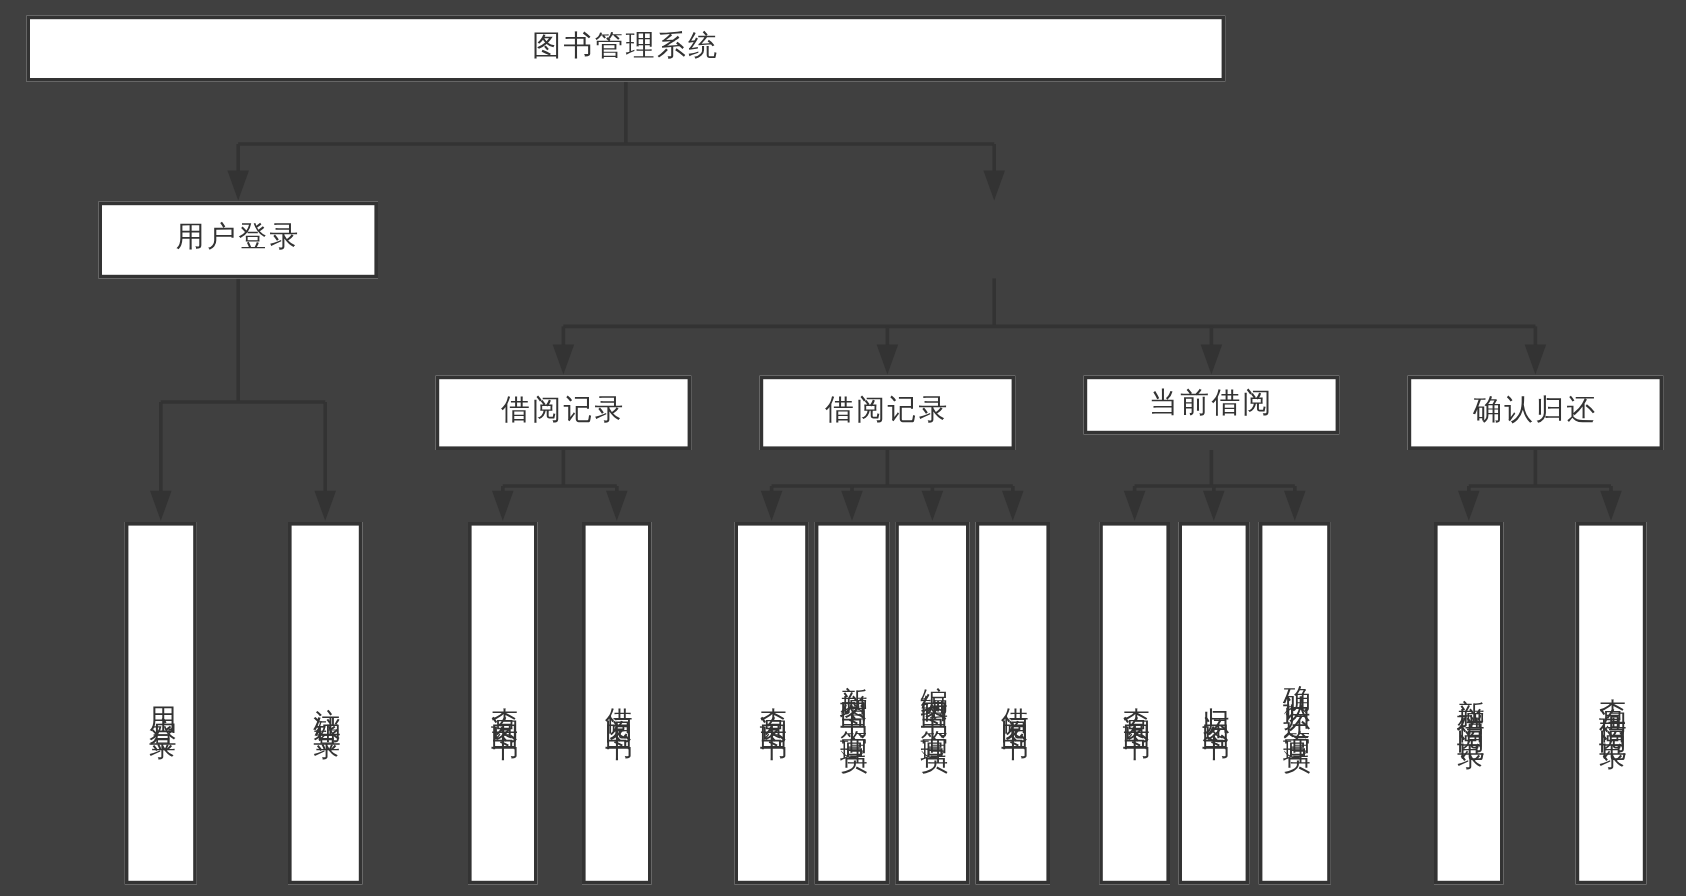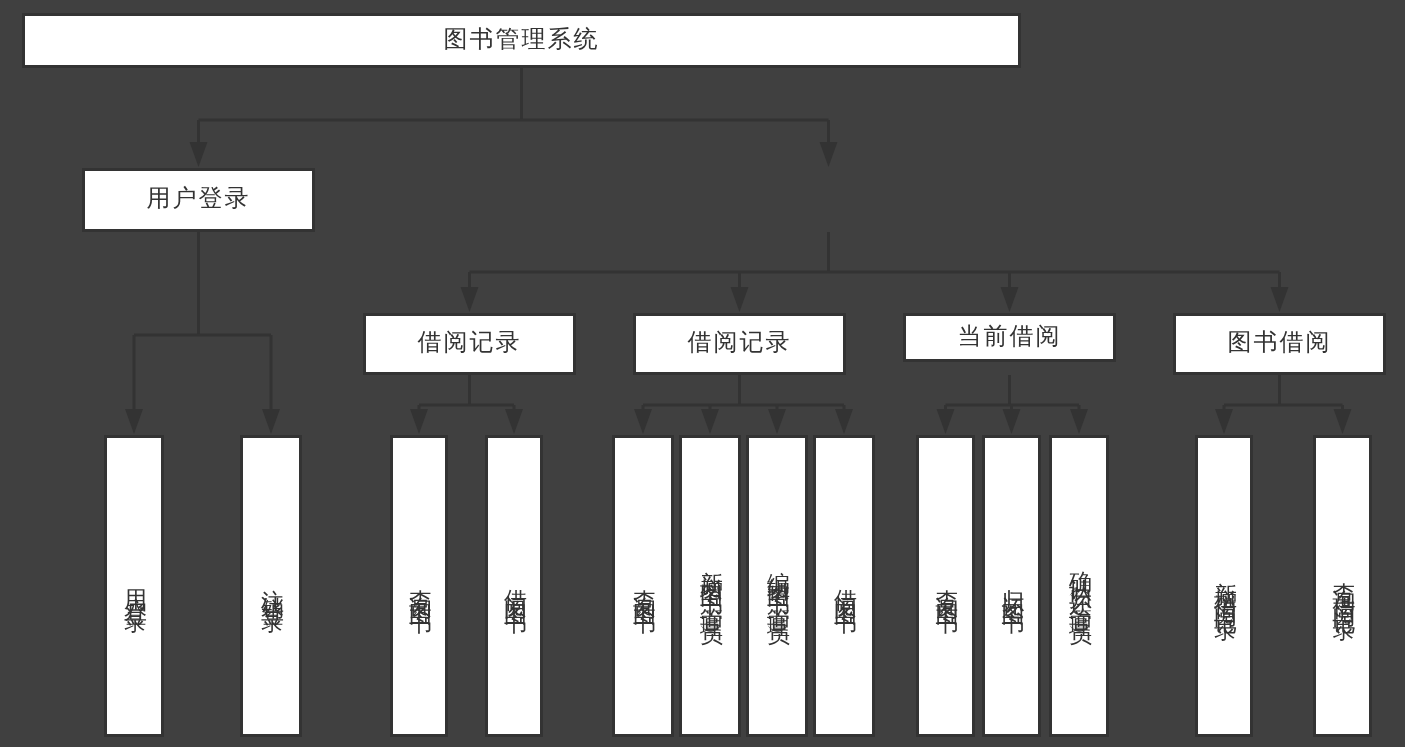--- a/index.html
+++ b/index.html
@@ -120,21 +120,21 @@
       <polygon points="1333.5,409 1351.5,409 1342.5,434" fill="#333333"></polygon>
     </svg>
 
   <div class="box hbox root-box">图书管理系统</div>
 
   <div class="box hbox" style="left:82px;top:168px;width:233px;height:64px">用户登录</div>
 
   <div class="box hbox" style="left:363px;top:313px;width:213px;height:62px">借阅记录</div>
   <div class="box hbox" style="left:633px;top:313px;width:213px;height:62px">借阅记录</div>
   <div class="box hbox" style="left:903px;top:313px;width:213px;height:49px">当前借阅</div>
-  <div class="box hbox" style="left:1173px;top:313px;width:213px;height:62px">图书借阅</div>
+  <div class="box hbox" style="left:1173px;top:313px;width:213px;height:62px">确认归还</div>
 
   <div class="box leaf" style="left:104px;width:60px">用户登录</div>
   <div class="box leaf" style="left:240px;width:62px">注销登录</div>
 
   <div class="box leaf" style="left:390px;width:58px">查询图书</div>
   <div class="box leaf" style="left:485px;width:58px">借阅图书</div>
 
   <div class="box leaf" style="left:612px;width:62px">查询图书</div>
   <div class="box leaf" style="left:679px;width:62px">新增图书（管理员）</div>
   <div class="box leaf" style="left:746px;width:62px">编辑图书（管理员）</div>

